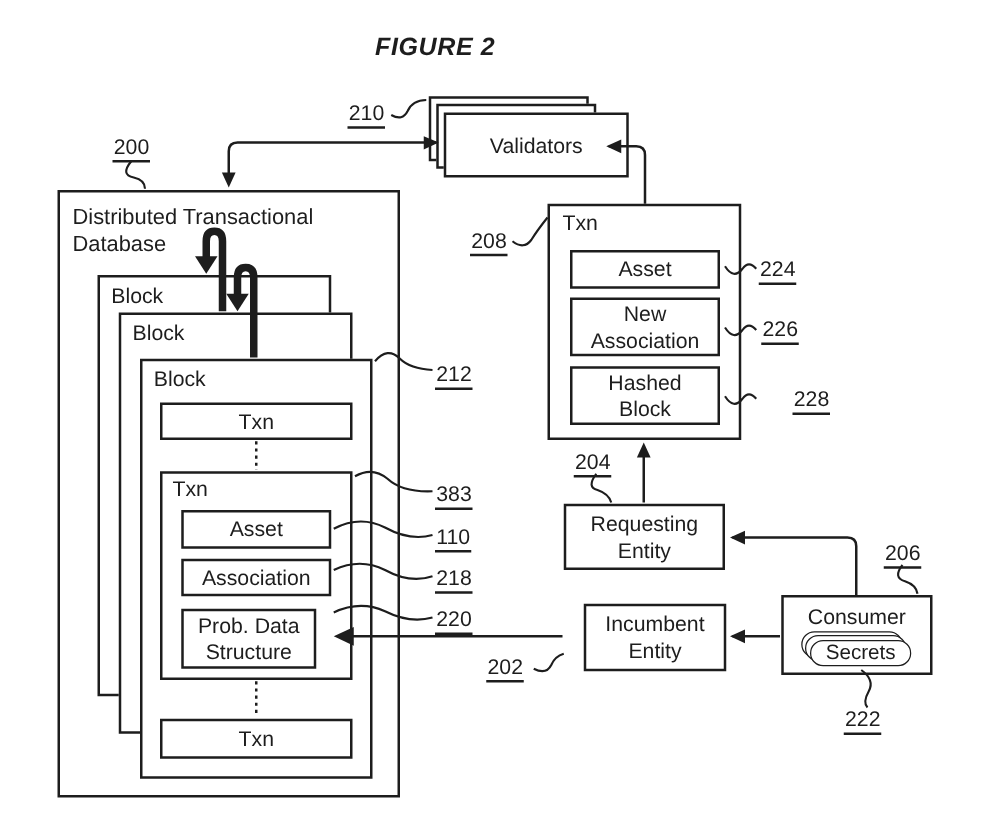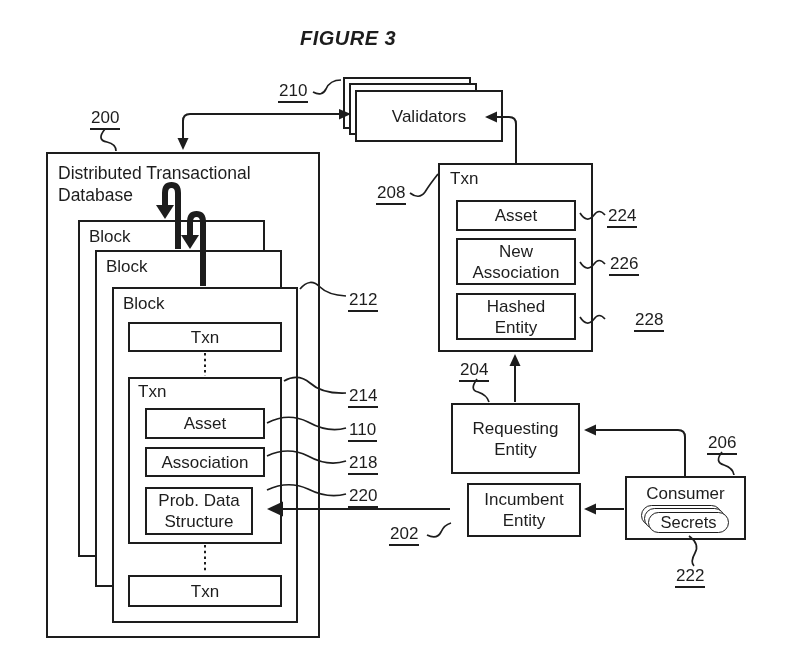--- a/index.html
+++ b/index.html
@@ -33,21 +33,21 @@
     border-radius:11px;background:#ffffff;
   }
   .overlay{position:absolute;left:0;top:0;z-index:40;pointer-events:none;}
   .consumer-label{position:absolute;left:0;right:0;top:6px;text-align:center;font-size:17px;}
 </style>
 </head>
 <body>
 
 <div class="stage">
 
-  <div class="figure-title">FIGURE 3</div>
+  <div class="figure-title">FIGURE 2</div>
 
   <div class="box" style="left:46px;top:152px;width:274px;height:486px;">
     <div class="dtd-label">Distributed Transactional Database</div>
   </div>
 
   <div class="box" style="left:78px;top:220px;width:187px;height:337px;">
     <div class="corner-label">Block</div>
   </div>
   <div class="box" style="left:95px;top:250px;width:187px;height:337px;">
     <div class="corner-label">Block</div>
@@ -103,25 +103,25 @@
         <span class="inner">Asset</span>
       </div>
   </div>
   <div class="box" style="left:456px;top:238px;width:120px;height:47px;">
     <div class="center-label">
         <span class="inner">New Association</span>
       </div>
   </div>
   <div class="box" style="left:456px;top:293px;width:120px;height:47px;">
     <div class="center-label">
-        <span class="inner">Hashed Entity</span>
-      </div>
-  </div>
-
-  <div class="box" style="left:451px;top:403px;width:129px;height:71px;">
+        <span class="inner">Hashed Block</span>
+      </div>
+  </div>
+
+  <div class="box" style="left:451px;top:403px;width:129px;height:53px;">
     <div class="center-label">
         <span class="inner">Requesting Entity</span>
       </div>
   </div>
   <div class="box" style="left:467px;top:483px;width:114px;height:54px;">
     <div class="center-label">
         <span class="inner">Incumbent Entity</span>
       </div>
   </div>
 
@@ -133,21 +133,21 @@
   <div class="stadium" style="left:648px;top:512px;width:81px;height:21px;">
     <div class="center-label" style="font-size:16.5px;">
         <span>Secrets</span>
       </div>
   </div>
 
   <span class="ref" style="left:90px;top:108px;">200</span>
   <span class="ref" style="left:278px;top:81px;">210</span>
   <span class="ref" style="left:376px;top:183px;">208</span>
   <span class="ref" style="left:348px;top:290px;">212</span>
-  <span class="ref" style="left:348px;top:386px;">214</span>
+  <span class="ref" style="left:348px;top:386px;">383</span>
   <span class="ref" style="left:348px;top:420px;">110</span>
   <span class="ref" style="left:348px;top:453px;">218</span>
   <span class="ref" style="left:348px;top:486px;">220</span>
   <span class="ref" style="left:607px;top:206px;">224</span>
   <span class="ref" style="left:609px;top:254px;">226</span>
   <span class="ref" style="left:634px;top:310px;">228</span>
   <span class="ref" style="left:459px;top:360px;">204</span>
   <span class="ref" style="left:707px;top:433px;">206</span>
   <span class="ref" style="left:389px;top:524px;">202</span>
   <span class="ref" style="left:675px;top:566px;">222</span>

